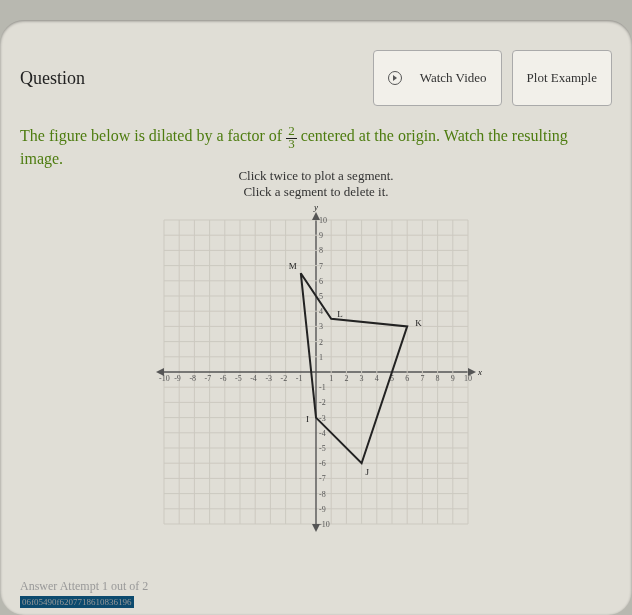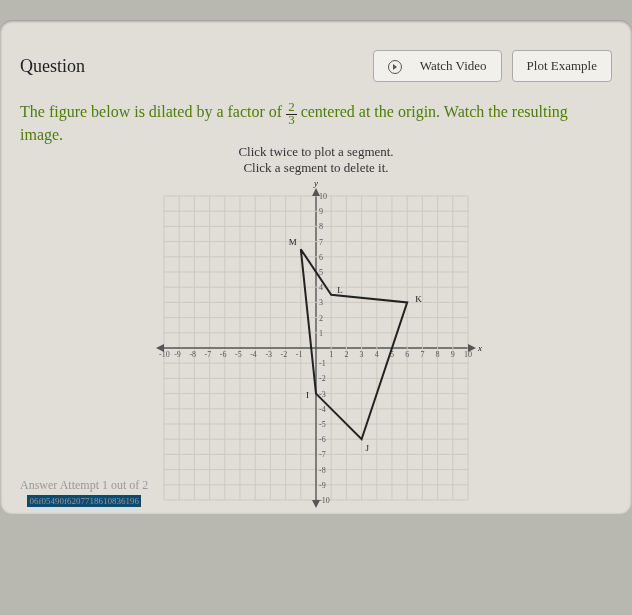--- a/index.html
+++ b/index.html
@@ -1,32 +1,32 @@
 <!DOCTYPE html>
 <html><head>
 <meta charset="utf-8">
 <style>
 body { margin:0; padding:0; font-family: Georgia, serif; width:632px; height:615px; background:#b8b8b0; overflow:hidden; }
-.frame { position:absolute; top:20px; left:0; width:632px; height:494px; background:#e0ded6; border-radius:12px; box-shadow: inset 0 1px 3px rgba(0,0,0,0.4); padding:20px; box-sizing:border-box; }
+.frame { position:absolute; top:20px; left:0; width:632px; height:595px; background:#e0ded6; border-radius:24px; box-shadow: inset 0 1px 3px rgba(0,0,0,0.4); padding:20px; box-sizing:border-box; }
 .header { display:flex; justify-content:space-between; align-items:center; margin-top:10px; margin-bottom:18px; }
 .qlabel { font-size:18px; color:#222; }
 .buttons { display:flex; gap:10px; }
-.btn { border:1px solid #aaa; background:#f2f0ea; padding:7px 14px; font-size:13px; border-radius:4px; color:#333; cursor:pointer; display:flex; align-items:flex-end; gap:18px; }
+.btn { border:1px solid #aaa; background:#f2f0ea; padding:19px 14px; font-size:13px; border-radius:4px; color:#333; cursor:pointer; display:flex; align-items:center; gap:18px; }
 .icon-play { width:12px; height:12px; border:1.5px solid #555; border-radius:50%; display:inline-flex; align-items:center; justify-content:center; }
 .icon-play::after { content:""; border-left:4px solid #555; border-top:3px solid transparent; border-bottom:3px solid transparent; margin-left:1px; }
 .prompt { font-size:16px; color:#4d7c0f; margin-bottom:0; }
 .frac { display:inline-block; vertical-align:middle; text-align:center; font-size:13px; line-height:1; }
 .frac .num { border-bottom:1px solid #222; padding:0 2px; }
 .frac .den { padding:0 2px; }
 .instructions { text-align:center; font-size:13px; color:#333; margin-bottom:2px; }
 .graph-container { display:flex; justify-content:center; }
 svg { display:block; }
 .grid line.minor { stroke:#ccc9c0; stroke-width:1; }
 .grid line.axis { stroke:#555; stroke-width:1.4; }
-.footer { position:absolute; bottom:6px; left:20px; font-size:12px; color:#999;text-align:center; }
+.footer { position:absolute; bottom:6px; left:20px; font-size:12px; color:#999; }
 .footer-code { background:#0c4a6e; font-size:9px; padding:1px 2px; }
 .shape { fill:none; stroke:#222; stroke-width:2; }
 .ptlabel { font-size:9px; font-family:Georgia,serif; fill:#222; }
 .axlabel { font-size:8px; fill:#555; }
 .arrow { fill:#555; }
 </style>
 </head>
 <body>
 
 <div class="frame">

